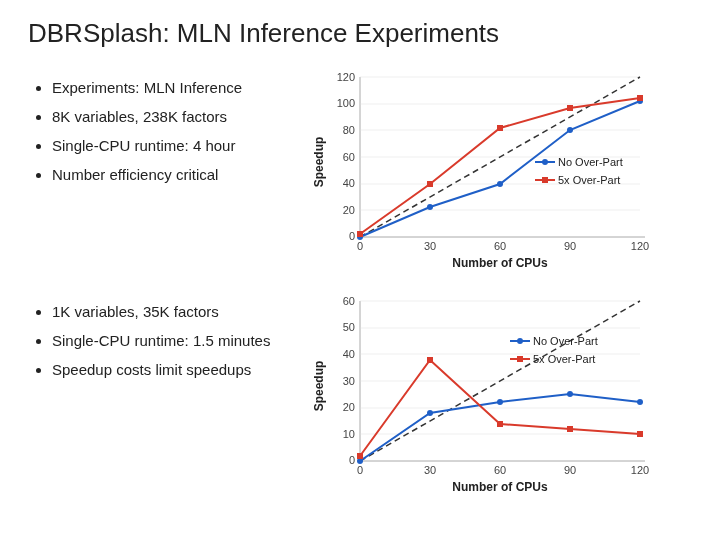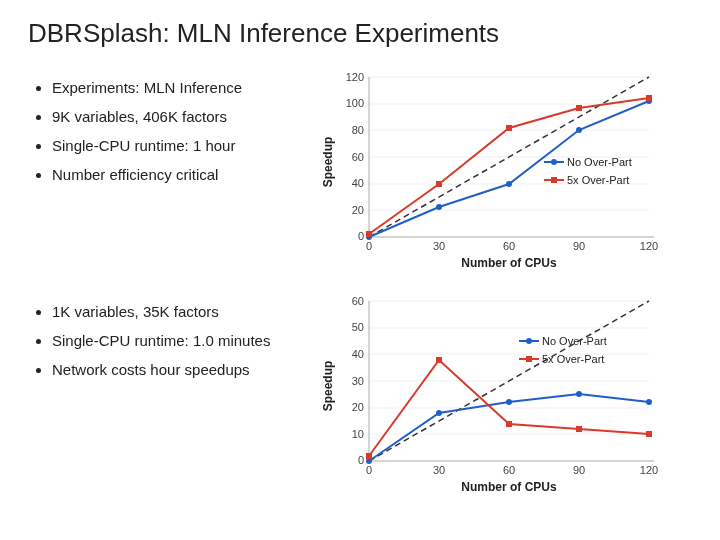--- a/index.html
+++ b/index.html
@@ -23,21 +23,21 @@
     }
     .content {
       display: flex;
       flex-direction: column;
       gap: 10px;
     }
     .section {
       display: flex;
       flex-direction: row;
       align-items: flex-start;
-      gap: 11px;
+      gap: 2px;
     }
     .bullets {
       width: 280px;
       padding-top: 10px;
     }
     .bullets ul {
       list-style: disc;
       padding-left: 24px;
     }
     .bullets ul li {
@@ -57,22 +57,22 @@
 <body>
 
 <div class="page">
   <div class="title">DBRSplash:  MLN Inference Experiments</div>
   <div class="content">
 
     <div class="section">
       <div class="bullets">
         <ul>
           <li>Experiments:  MLN Inference</li>
-          <li>9K variables, 406K factors</li>
-          <li>Single-CPU runtime:   1 hour</li>
+          <li>8K variables, 238K factors</li>
+          <li>Single-CPU runtime:   4 hour</li>
           <li>Number efficiency critical</li>
         </ul>
       </div>
       <div class="chart-area">
         <svg width="360" height="210">
 
           <defs>
             <marker id="arrowhead1" markerWidth="6" markerHeight="6" refX="3" refY="3" orient="auto">
               <path d="M0,0 L6,3 L0,6 Z" fill="#555"></path>
             </marker>
@@ -130,22 +130,22 @@
           <rect x="232" y="110" width="6" height="6" fill="#d93a2b"></rect>
           <text x="248" y="117" font-size="11" fill="#222">5x Over-Part</text>
         </svg>
       </div>
     </div>
 
     <div class="section">
       <div class="bullets">
         <ul>
           <li>1K variables, 35K factors</li>
-          <li>Single-CPU runtime:  1.0 minutes</li>
-          <li>Network costs hour speedups</li>
+          <li>Single-CPU runtime:  1.5 minutes</li>
+          <li>Speedup costs limit speedups</li>
         </ul>
       </div>
       <div class="chart-area">
         <svg width="360" height="210">
 
           <line x1="50" y1="10" x2="50" y2="170" stroke="#aaa" stroke-width="1"></line>
 
           <line x1="50" y1="170" x2="335" y2="170" stroke="#aaa" stroke-width="1"></line>
 
           <text x="45" y="173" text-anchor="end" font-size="11" fill="#444">0</text>

